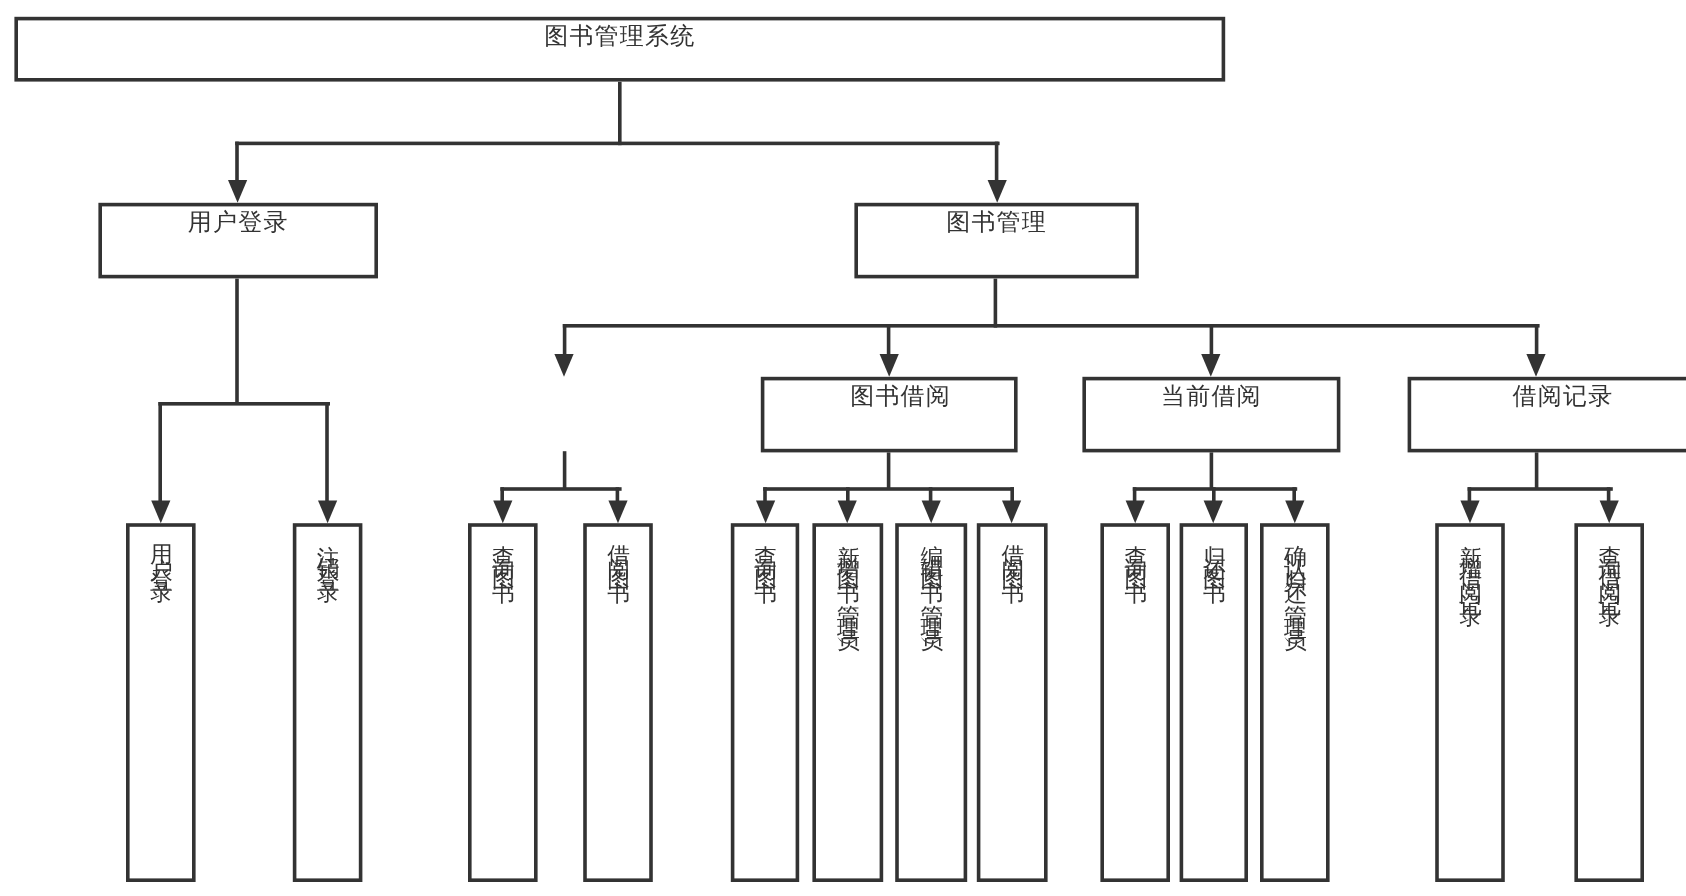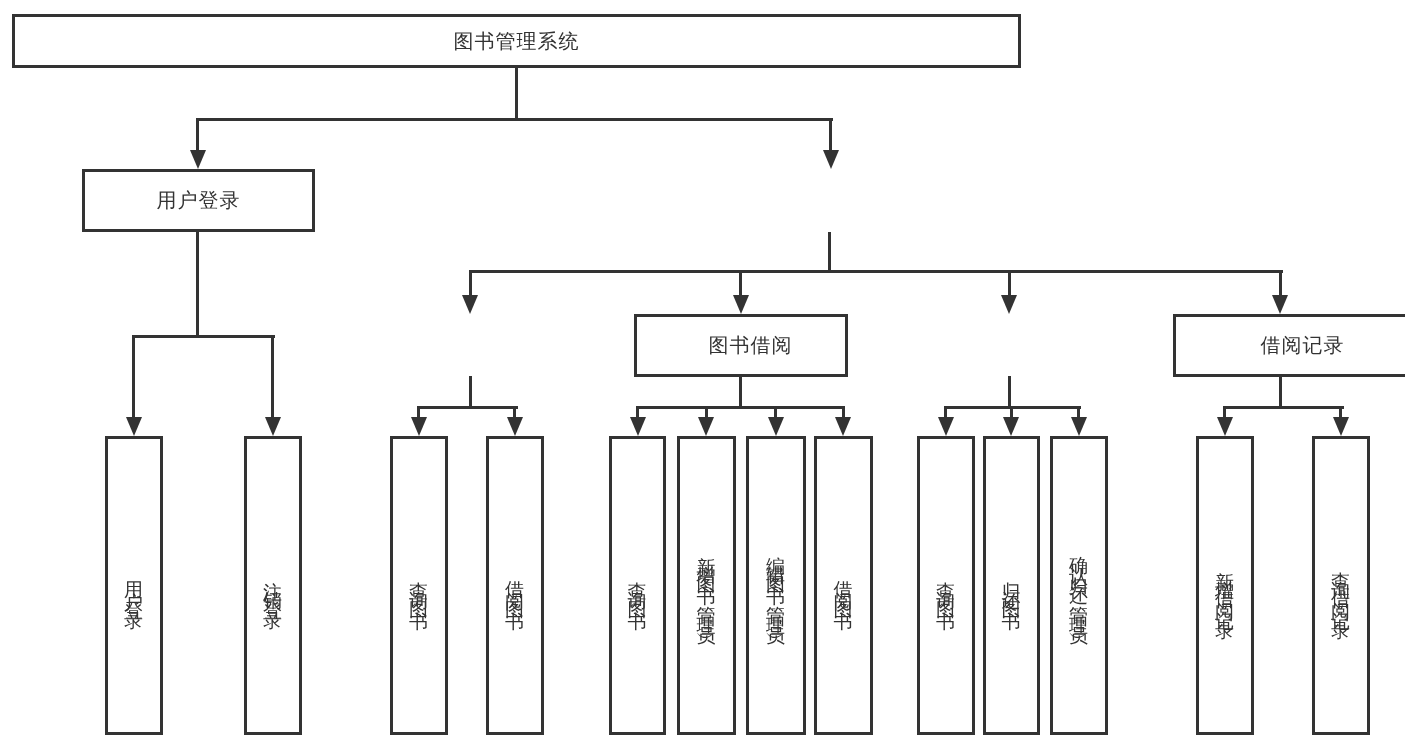--- a/index.html
+++ b/index.html
@@ -2,21 +2,21 @@
 <html><head>
 <meta charset="utf-8">
 <style>
   html,body{margin:0;padding:0;background:#ffffff;}
   .canvas{
     position:relative;width:1405px;height:747px;background:#ffffff;
     font-family:"DejaVu Sans","Liberation Sans",sans-serif;overflow:hidden;
   }
   .node{
     position:absolute;background:#ffffff;border:3px solid #333333;
-    box-sizing:border-box;display:flex;align-items:center;justify-content:center;
+    box-sizing:border-box;display:flex;justify-content:center;
     color:#333333;z-index:2;
   }
   .hbox{font-size:20px;letter-spacing:1px;}
   .lv2{top:169px;height:63px;}
   .lv3{top:314px;height:63px;}
   .leaf{top:436px;height:299px;}
   .vtext{writing-mode:vertical-rl;text-orientation:mixed;font-size:19px;letter-spacing:10px;line-height:1;}
   .ln{position:absolute;background:#333333;z-index:1;}
   .arr{
     position:absolute;width:0;height:0;z-index:1;
@@ -126,23 +126,29 @@
     <div class="arr" style="left:1333px;top:417px"></div>
   </div>
 
   <div class="node hbox" id="root-box">
     <span>图书管理系统</span>
   </div>
 
   <div class="node hbox lv2" id="n-user-login">
     <span>用户登录</span>
   </div>
+  <div class="node hbox lv2" id="n-book-mgmt">
+    <span>图书管理</span>
+  </div>
 
   <div class="node hbox lv3" id="n-borrow">
     <span>图书借阅</span>
+  </div>
+  <div class="node hbox lv3" id="n-current">
+    <span>当前借阅</span>
   </div>
   <div class="node hbox lv3" id="n-record">
     <span>借阅记录</span>
   </div>
 
   <div class="node leaf" id="l-user-login">
     <span class="vtext">用户登录</span>
   </div>
   <div class="node leaf" id="l-logout">
     <span class="vtext">注销登录</span>

